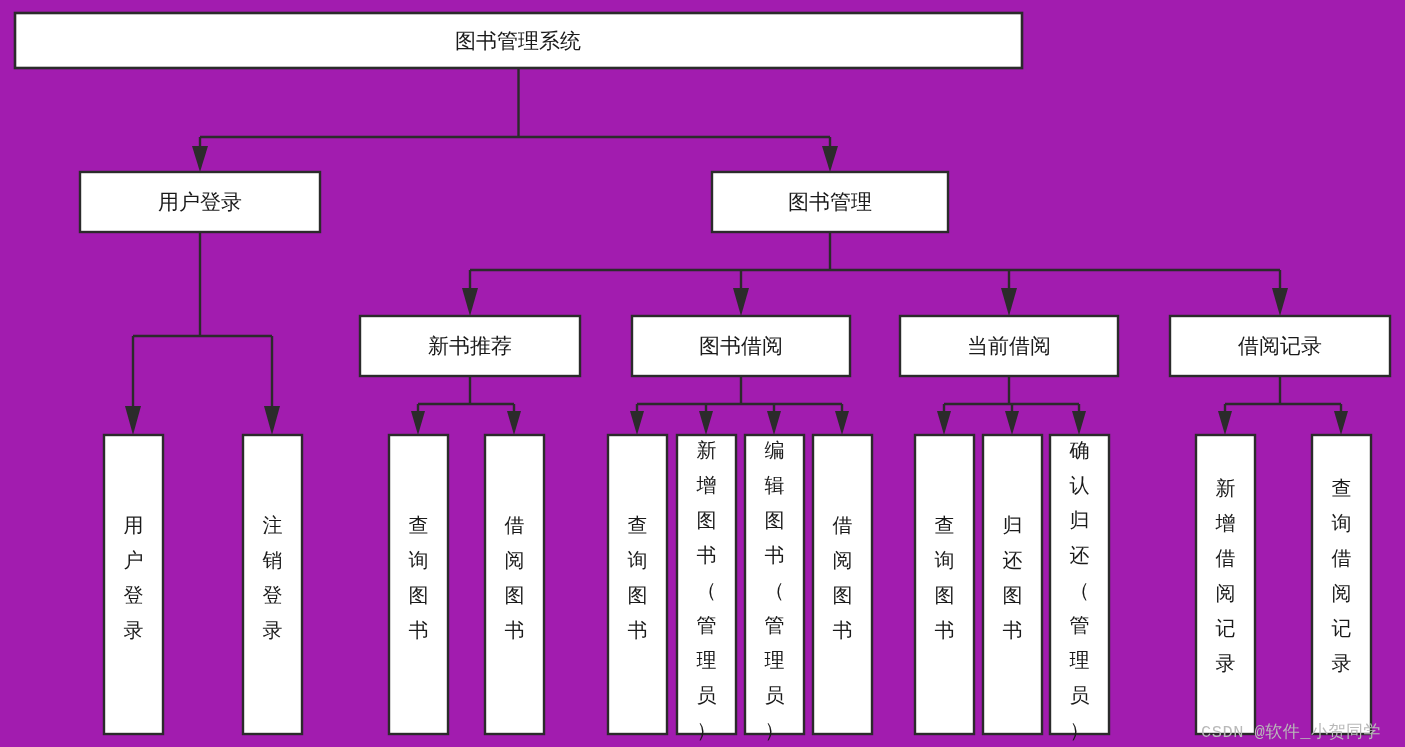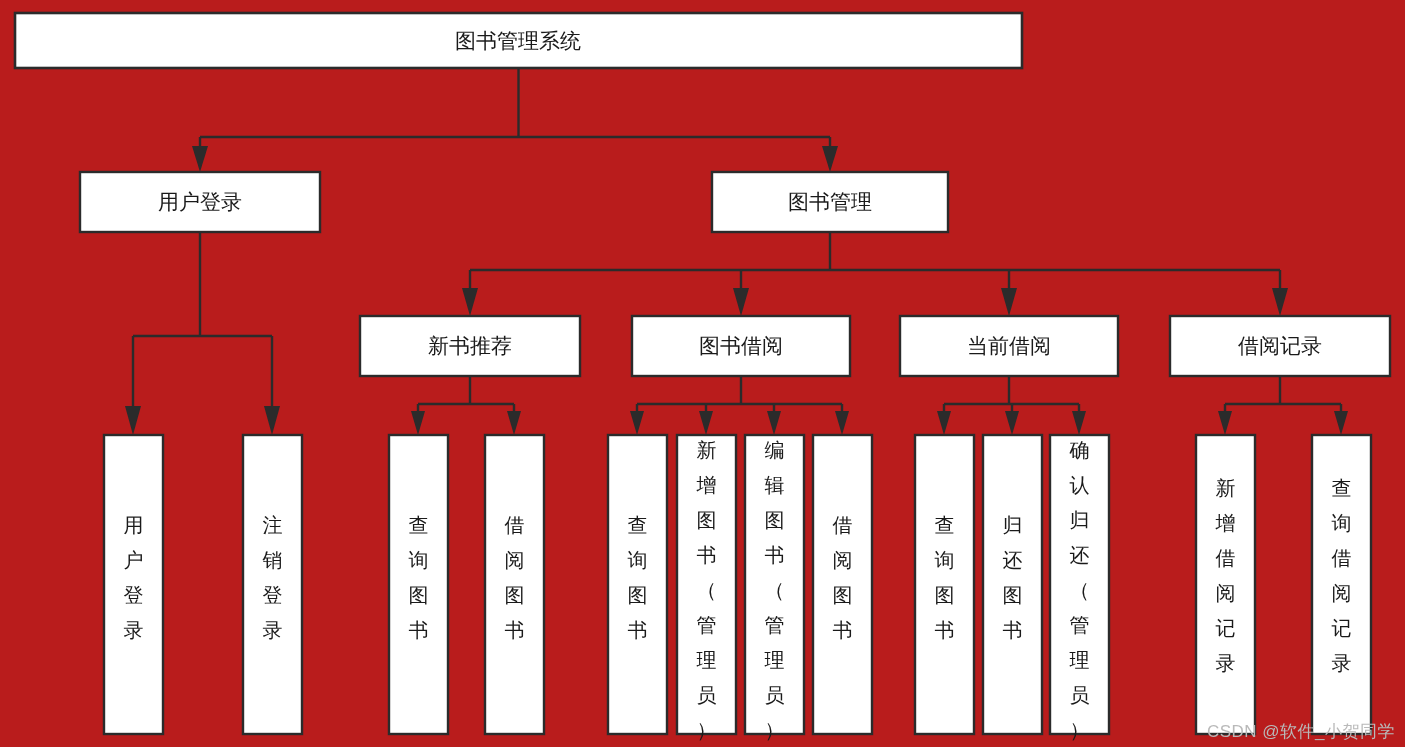--- a/index.html
+++ b/index.html
@@ -11,21 +11,21 @@
   body {
     width: 1405px;
     height: 747px;
     font-family: "DejaVu Sans", "Liberation Sans", sans-serif;
     overflow: hidden;
   }
   #diagram-root {
     position: relative;
     width: 1405px;
     height: 747px;
-    background: #b91c1c;
+    background: #a21caf;
   }
   svg.tree-canvas {
     position: absolute;
     left: 0;
     top: 0;
     width: 1405px;
     height: 747px;
     display: block;
   }
   .node-box {
@@ -60,23 +60,23 @@
   }
   
   .leaf-label {
     font-family: "DejaVu Sans", "Liberation Sans", sans-serif;
     font-size: 20px;
     fill: #1a1a1a;
     text-anchor: middle;
   }
   .watermark {
     position: absolute;
-    right: 10px;
+    right: 24px;
     bottom: 4px;
-    font-family: Liberation Sans, sans-serif;
+    font-family: Liberation Mono, monospace;
     font-size: 17px;
     color: #b9b9b9;
     letter-spacing: 0.5px;
     white-space: nowrap;
     user-select: none;
   }
 </style>
 </head>
 <body>
 

